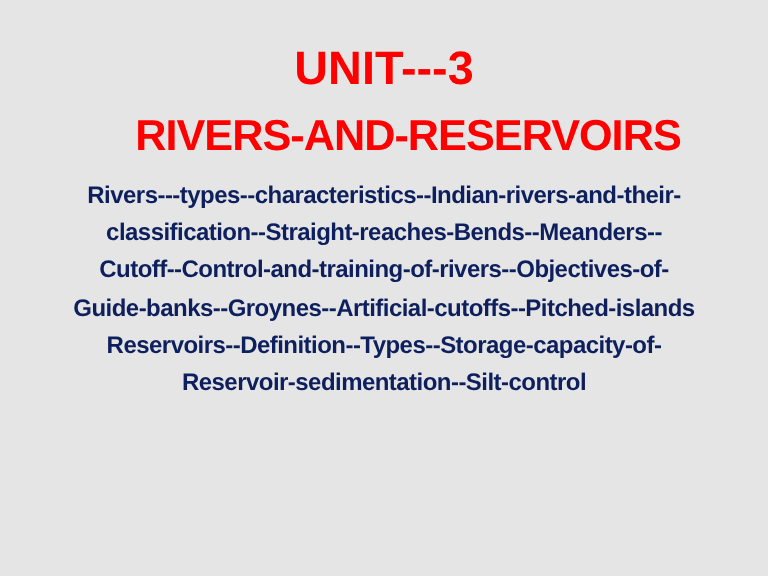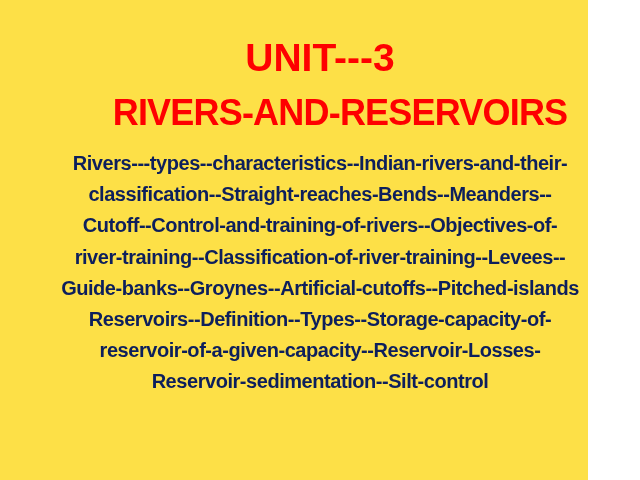--- a/index.html
+++ b/index.html
@@ -10,23 +10,23 @@
     body {
       width: 640px;
       height: 480px;
       position: relative;
       overflow: hidden;
       font-family: "Liberation Sans", "DejaVu Sans", sans-serif;
     }
     .slide {
       position: absolute;
       left: 0; top: 0;
-      width: 588px;
+      width: 640px;
       height: 480px;
-      background: #fde047;
+      background: #e5e5e5;
     }
     .title {
       position: absolute;
       left: 0;
       width: 640px;
       text-align: center;
       color: #fe0000;
       font-weight: bold;
       margin: 0;
       white-space: nowrap;
@@ -65,19 +65,17 @@
 <body>
 
 <div class="slide">
   <h1 class="title title-line1">UNIT---3</h1>
   <h1 class="title title-line2">RIVERS-AND-RESERVOIRS</h1>
 
   <div class="body-text">
     <span class="body-line">Rivers---types--characteristics--Indian-rivers-and-their-</span>
     <span class="body-line">classification--Straight-reaches-Bends--Meanders--</span>
     <span class="body-line">Cutoff--Control-and-training-of-rivers--Objectives-of-</span>
-    <span class="body-line">river-training--Classification-of-river-training--Levees--</span>
     <span class="body-line">Guide-banks--Groynes--Artificial-cutoffs--Pitched-islands</span>
     <span class="body-line">Reservoirs--Definition--Types--Storage-capacity-of-</span>
-    <span class="body-line">reservoir-of-a-given-capacity--Reservoir-Losses-</span>
     <span class="body-line">Reservoir-sedimentation--Silt-control</span>
   </div>
 </div>
 
 </body></html>

